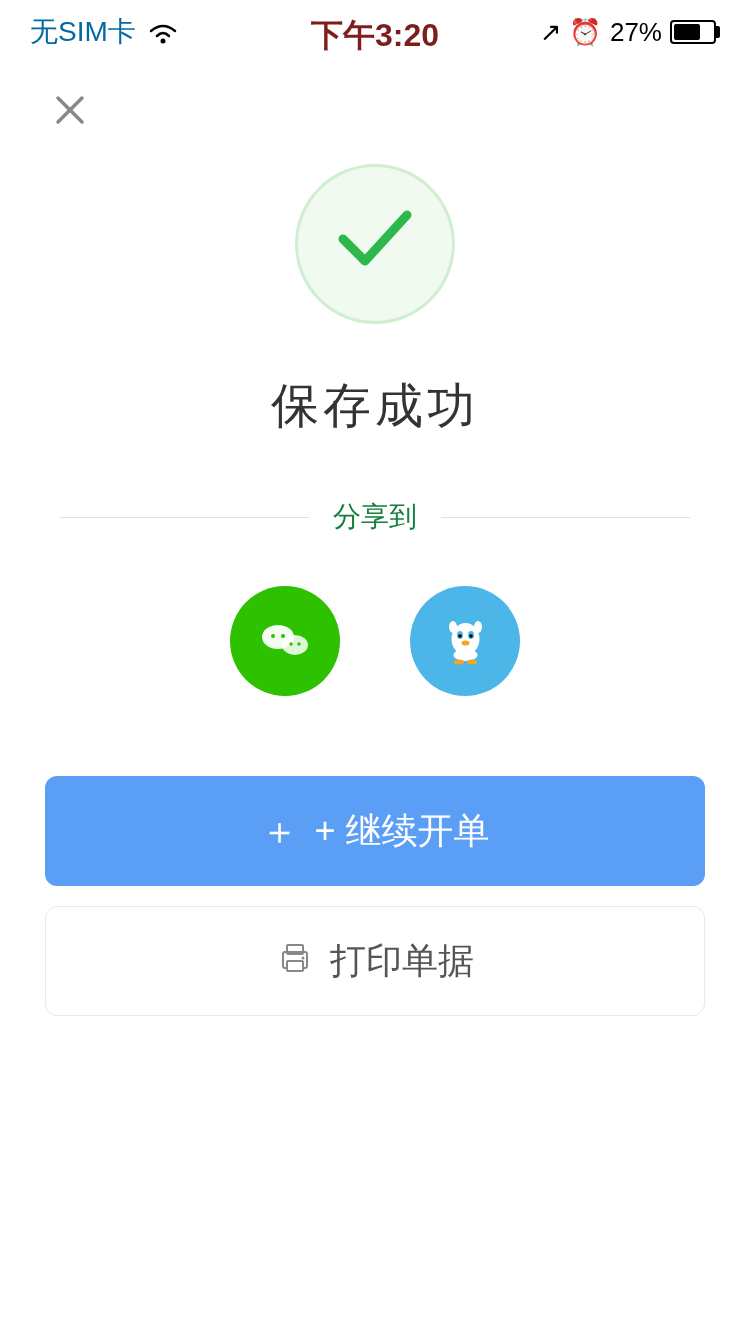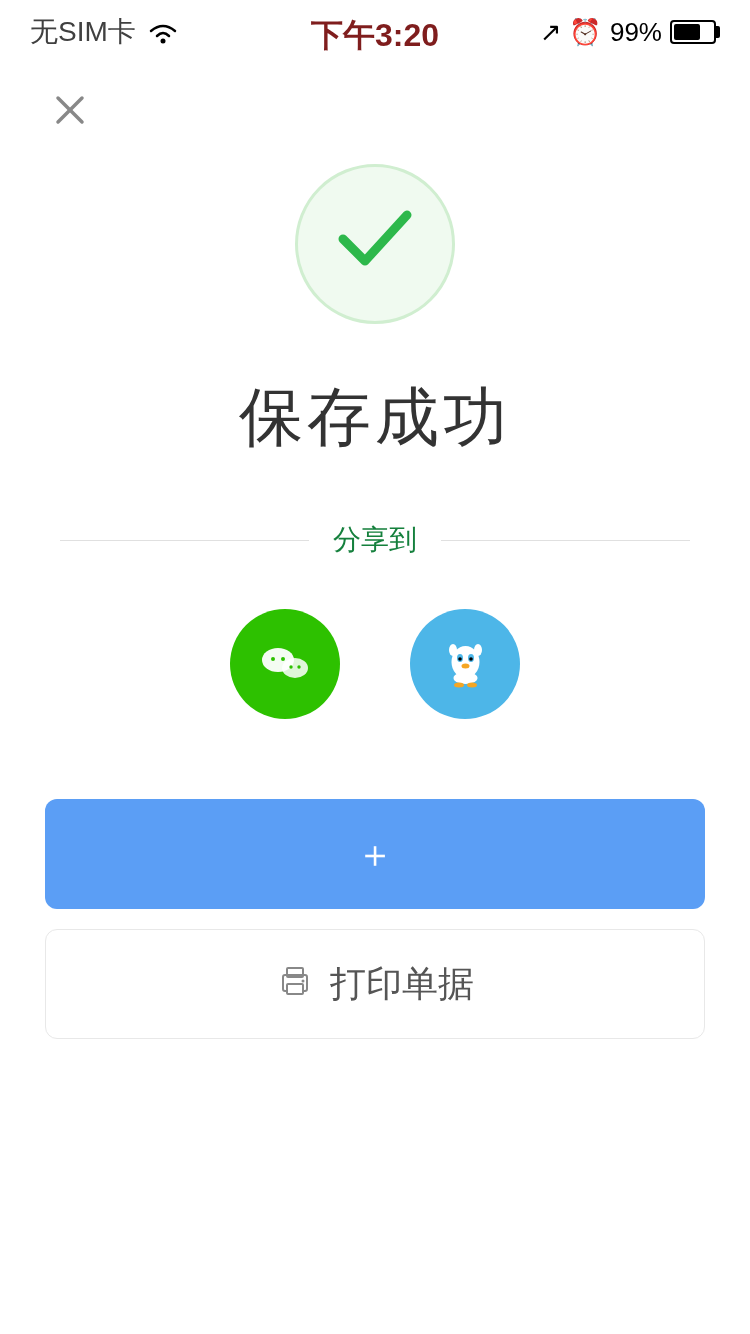--- a/index.html
+++ b/index.html
@@ -20,21 +20,21 @@
       display: flex;
       align-items: center;
       justify-content: space-between;
       padding: 0 30px;
     }
     .status-left {
       display: flex;
       align-items: center;
       gap: 10px;
       font-size: 28px;
-      color: #404040;
+      color: #0369a1;
       font-weight: 500;
     }
     .status-center {
       font-size: 32px;
       font-weight: 600;
       color: #7f1d1d;
       position: absolute;
       left: 50%;
       transform: translateX(-50%);
       top: 14px;
@@ -92,21 +92,21 @@
       margin-bottom: 50px;
     }
     .check-icon {
       color: #2db84b;
       font-size: 80px;
       line-height: 1;
     }
 
     
     .success-title {
-      font-size: 64px;
+      font-size: 48px;
       font-weight: 500;
       color: #333;
       margin-bottom: 60px;
       letter-spacing: 4px;
     }
 
     
     .share-divider {
       width: 100%;
       display: flex;
@@ -240,21 +240,21 @@
     </svg>
   </div>
 
   <div class="status-center">
     <span>下午3:20</span>
   </div>
 
   <div class="status-right">
     <span class="location-icon">↗</span>
     <span class="alarm-icon">⏰</span>
-    <span>99%</span>
+    <span>27%</span>
     <div class="battery">
       <div class="battery-body">
         <div class="battery-fill"></div>
       </div>
       <div class="battery-tip"></div>
     </div>
   </div>
 </div>
 
 <div class="close-btn">
@@ -318,20 +318,21 @@
         <ellipse cx="26" cy="53" rx="5" ry="2.5" fill="#f5a623"></ellipse>
         <ellipse cx="39" cy="53" rx="5" ry="2.5" fill="#f5a623"></ellipse>
       </svg>
     </div>
   </div>
 
   <div class="action-buttons">
 
     <button class="btn-primary">
       <span class="btn-icon">＋</span>
+      <span>+ 继续开单</span>
     </button>
 
     <button class="btn-secondary">
       <span class="btn-icon">
         <svg width="38" height="38" viewBox="0 0 38 38" fill="none">
           <rect x="7" y="13" width="24" height="16" rx="2" stroke="#888" stroke-width="2" fill="none"></rect>
           <rect x="11" y="22" width="16" height="10" rx="1" fill="white" stroke="#888" stroke-width="2"></rect>
           <rect x="11" y="6" width="16" height="9" rx="1" stroke="#888" stroke-width="2" fill="none"></rect>
           <circle cx="27" cy="19" r="1.5" fill="#888"></circle>
         </svg>

